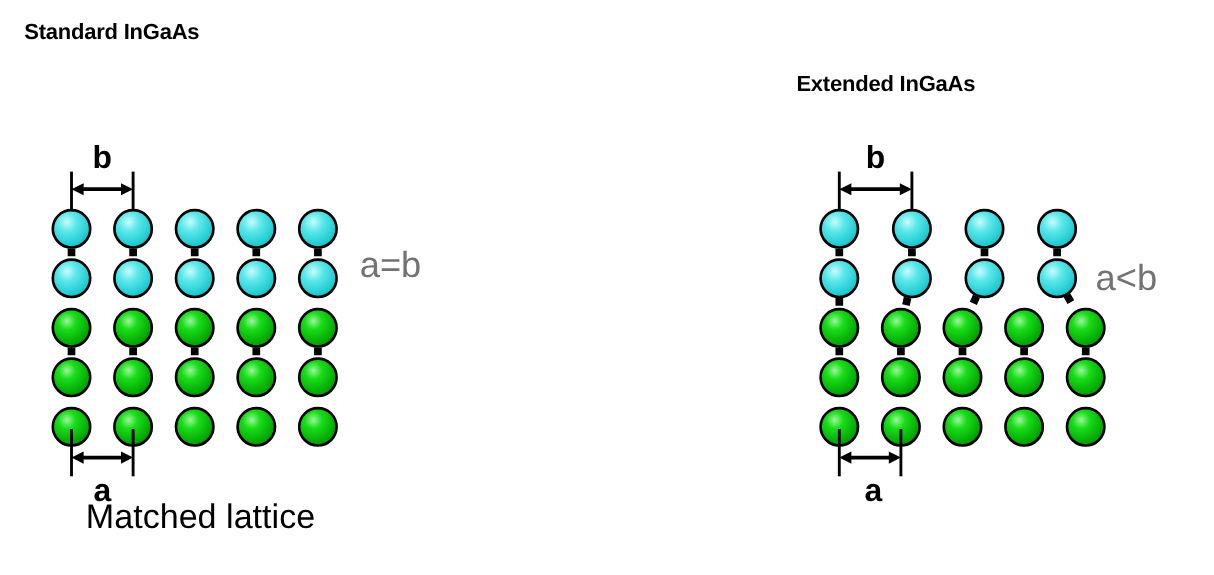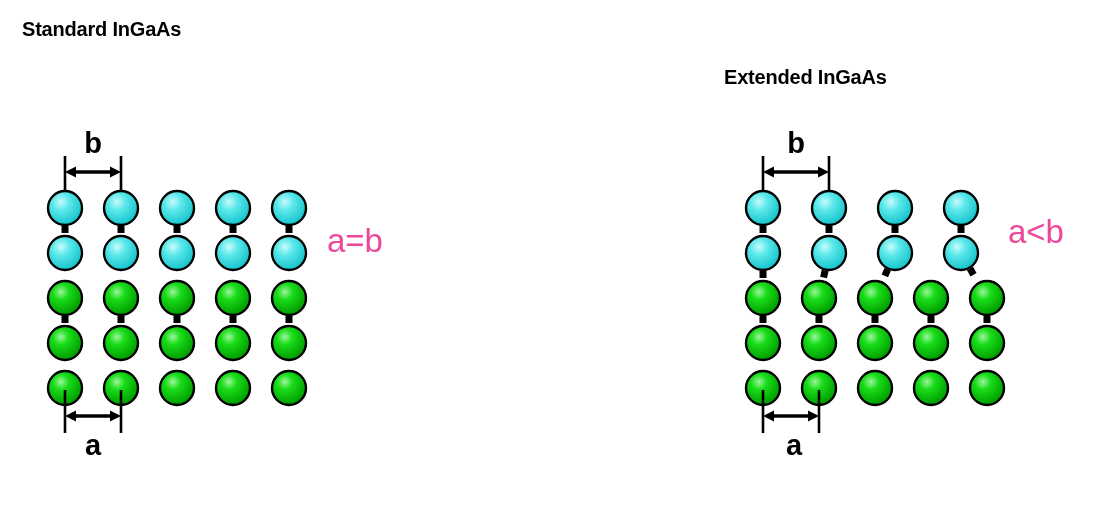--- a/index.html
+++ b/index.html
@@ -38,21 +38,21 @@
     font-weight: normal;
     font-size: 31px;
     color: #000000;
     white-space: nowrap;
   }
   .relation-label {
     position: absolute;
     font-family: "Liberation Sans", sans-serif;
     font-weight: normal;
     font-size: 33px;
-    color: #ec4899;
+    color: #737373;
     white-space: nowrap;
   }
   .dim-label {
     font-family: "Liberation Sans", sans-serif;
     font-weight: bold;
     font-size: 29px;
     fill: #000000;
   }
   svg.lattice {
     position: absolute;
@@ -140,20 +140,21 @@
       <line x1="97" y1="262" x2="97" y2="305" stroke="#000" stroke-width="2.6"></line>
       <line x1="45" y1="288" x2="93" y2="288" stroke="#000" stroke-width="3.4"></line>
       <polygon points="41,288 52,282.5 52,293.5" fill="#000"></polygon>
       <polygon points="97,288 86,282.5 86,293.5" fill="#000"></polygon>
       <text class="dim-label" x="69" y="327" text-anchor="middle">a</text>
     </g>
   </svg>
 
   <div class="relation-label" style="left:327px; top:222px;">a=b</div>
 
+  <div class="panel-caption" style="left:78px; top:452px;">Matched lattice</div>
 
   <div class="panel-title" style="left:724px; top:18px;margin-top:48px;">Extended InGaAs</div>
 
   <svg class="lattice" id="svg-extended" width="380" height="330" style="left:722px; top:128px;" viewBox="0 0 380 330">
     <defs>
       <radialGradient id="gradCyanB" cx="38%" cy="32%" r="68%">
         <stop offset="0%" stop-color="#c8fbfb"></stop>
         <stop offset="38%" stop-color="#5ae8ea"></stop>
         <stop offset="100%" stop-color="#16c4cc"></stop>
       </radialGradient>
@@ -234,16 +235,16 @@
     <g>
       <line x1="41" y1="262" x2="41" y2="305" stroke="#000" stroke-width="2.6"></line>
       <line x1="97" y1="262" x2="97" y2="305" stroke="#000" stroke-width="2.6"></line>
       <line x1="45" y1="288" x2="93" y2="288" stroke="#000" stroke-width="3.4"></line>
       <polygon points="41,288 52,282.5 52,293.5" fill="#000"></polygon>
       <polygon points="97,288 86,282.5 86,293.5" fill="#000"></polygon>
       <text class="dim-label" x="72" y="327" text-anchor="middle">a</text>
     </g>
   </svg>
 
-  <div class="relation-label" style="left:996px; top:213px;margin-left:12px;">a&lt;b</div>
+  <div class="relation-label" style="left:996px; top:234px;">a&lt;b</div>
 
 
 </div>
 
 </body></html>

